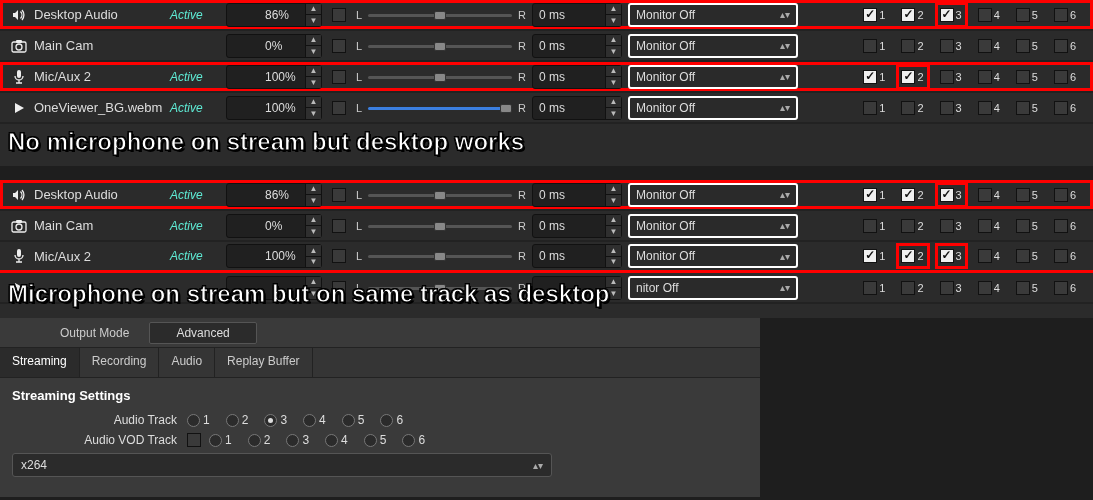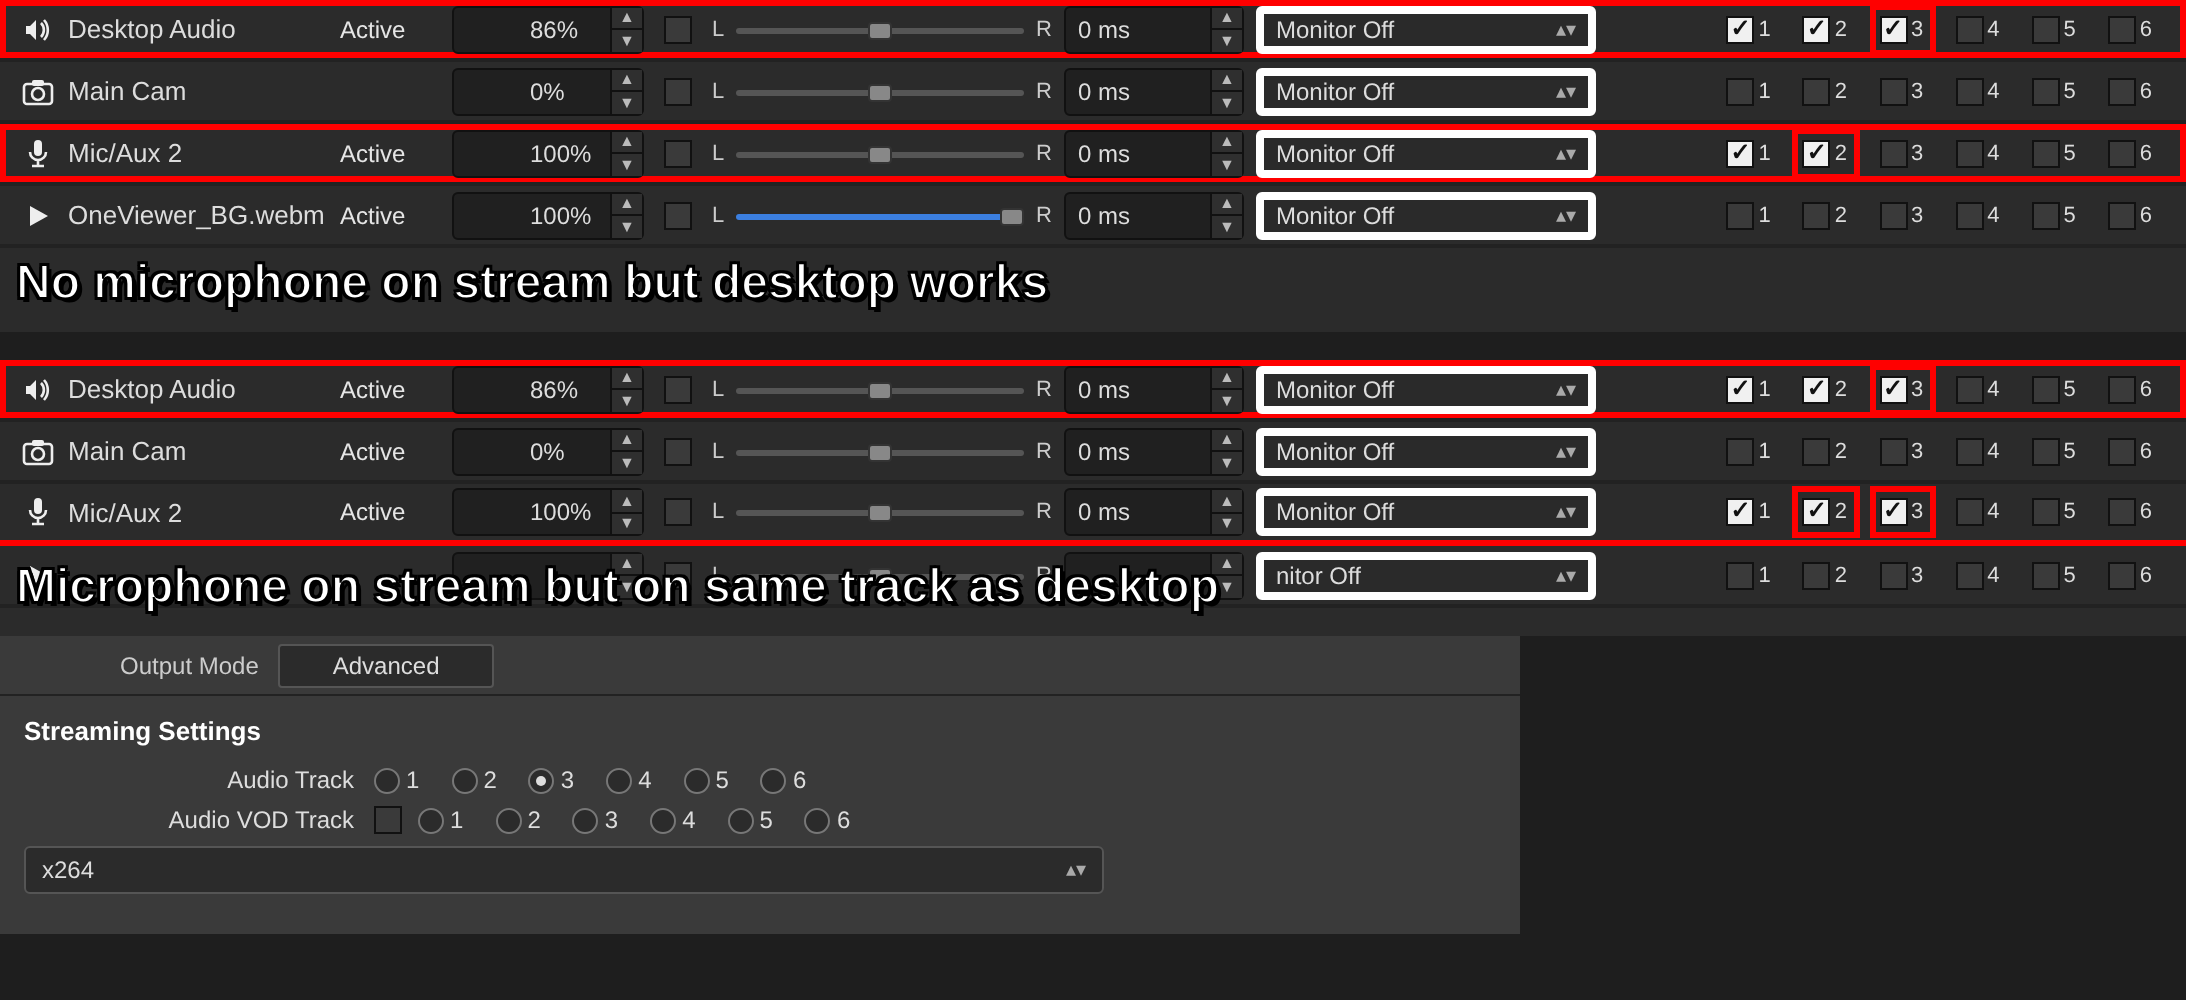--- a/index.html
+++ b/index.html
@@ -17,21 +17,21 @@
     height: 31px;
     padding: 0 10px;
     gap: 6px;
     border-bottom: 2px solid #222;
     position: relative;
   }
   .hl-red-full { box-shadow: inset 0 0 0 3px #ff0000; }
   .hl-red-bottom { border-bottom: 3px solid #ff0000 !important; }
   .src-icon { width: 18px; display:flex; justify-content:center; }
   .src-name { width: 130px; overflow:hidden; white-space:nowrap; }
-  .active { color: #e5e5e5; width: 50px; font-size:12px; }
+  .active { color: #5eead4; font-style: italic; width: 50px; font-size:12px; }
   .vol-box {
     display:flex; align-items:center; background:#202020;
     border:1px solid #111; border-radius:3px; height:24px;
     width: 96px;
   }
   .vol-txt { flex:1; padding:0 6px; font-size:12px;margin-left:32px; }
   .spinners { display:flex; flex-direction:column; width:16px; height:22px; border-left:1px solid #111; }
   .spinners div { flex:1; display:flex; align-items:center; justify-content:center; background:#2f2f2f; font-size:8px; color:#bbb; cursor:pointer; }
   .spinners div:first-child{border-bottom:1px solid #111;}
   .mono-cb { margin: 0 4px; }
@@ -49,21 +49,21 @@
   .slider-track { position:absolute; top:6px; left:0; right:0; height:3px; background:#555; border-radius:2px; }
   .slider-fill-blue { position:absolute; top:6px; left:0; height:3px; background:#3b7fe0; border-radius:2px; }
   .slider-thumb { position:absolute; top:3px; width:12px; height:9px; background:#888; border:1px solid #333; border-radius:2px; }
   .sync-box {
     display:flex; align-items:center; background:#202020;
     border:1px solid #111; border-radius:3px; height:24px; width:90px;
   }
   .sync-txt { flex:1; padding:0 6px; font-size:12px; }
   .mon-box {
     display:flex; align-items:center; background:#2a2a2a;
-    border:4px solid #ffffff; border-radius:3px; height:24px; width:170px;
+    border:2px solid #ffffff; border-radius:3px; height:24px; width:170px;
     padding:0 6px; font-size:12px; position:relative;
   }
   .mon-box .chev { margin-left:auto; font-size:10px; color:#aaa; }
   .tracks { display:flex; align-items:center; gap:2px; margin-left:auto; }
   .trk { display:flex; align-items:center; gap:2px; margin:0 7px; position:relative;}
   .trk span { font-size:11px; color:#ddd; }
   .trk-hl { position:absolute; top:-6px; left:-5px; right:-6px; bottom:-6px; border:3px solid #ff0000; pointer-events:none; }
   .caption {
     font-size: 24px; font-weight: 900; color:#fff;
     -webkit-text-stroke: 1px #000;
@@ -72,21 +72,21 @@
     background:#2b2b2b;
   }
   .gap { height:14px; background:#1e1e1e; }
 
   
   .settings { background:#3a3a3a; width:760px; }
   .settings-top {
     display:flex; align-items:center; height:30px; padding-left:60px; gap:0;
     background:#3a3a3a; border-bottom:1px solid #222;
   }
-  .settings-top label { font-size:12px; color:#ccc; margin-right:10px; }
+  .settings-top label { font-size:12px; color:#ccc; margin-right:20px; }
   .settings-top .sel {
     background:#2b2b2b; border:1px solid #555; color:#ddd;
     padding:3px 26px; font-size:12px; border-radius:2px;
   }
   .tabs-bar {
     display:flex; height:30px; background:#353535; border-bottom:1px solid #222;
   }
   .tab {
     padding:6px 12px; font-size:12px; color:#ccc; cursor:pointer;
     border-right:1px solid #222;
@@ -632,20 +632,26 @@
           </div>
         </div>
   </div>
     <div class="caption" style="margin-top:-28px;position:relative;background:transparent;">Microphone on stream but on same track as desktop</div>
   </div>
     <div class="settings">
     <div class="settings-top">
       <label>Output Mode</label>
       <div class="sel">Advanced</div>
     </div>
+    <div class="tabs-bar">
+        <div class="tab active-tab">Streaming</div>
+        <div class="tab ">Recording</div>
+        <div class="tab ">Audio</div>
+        <div class="tab ">Replay Buffer</div>
+      </div>
     <div class="settings-body">
       <h4>Streaming Settings</h4>
       <div class="opt-row">
         <div class="lbl">Audio Track</div>
         <div class="radios">
             <label>
               <input type="radio" name="at" style="">
               <span>1</span>
             </label>
             <label>

